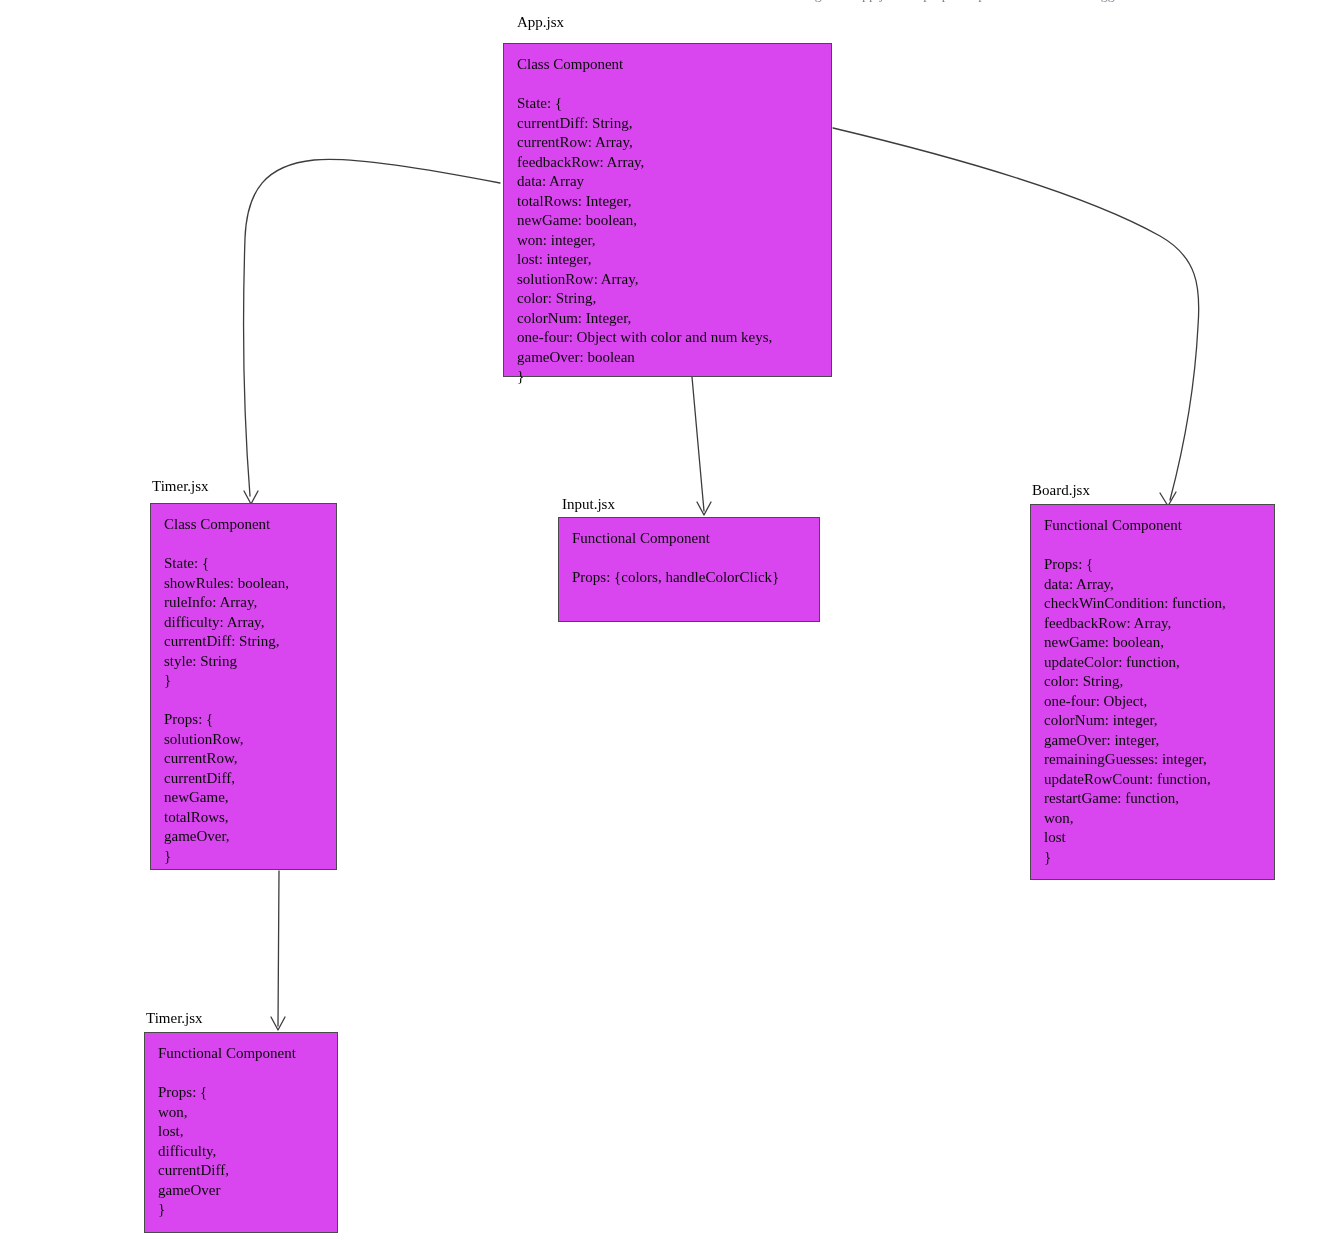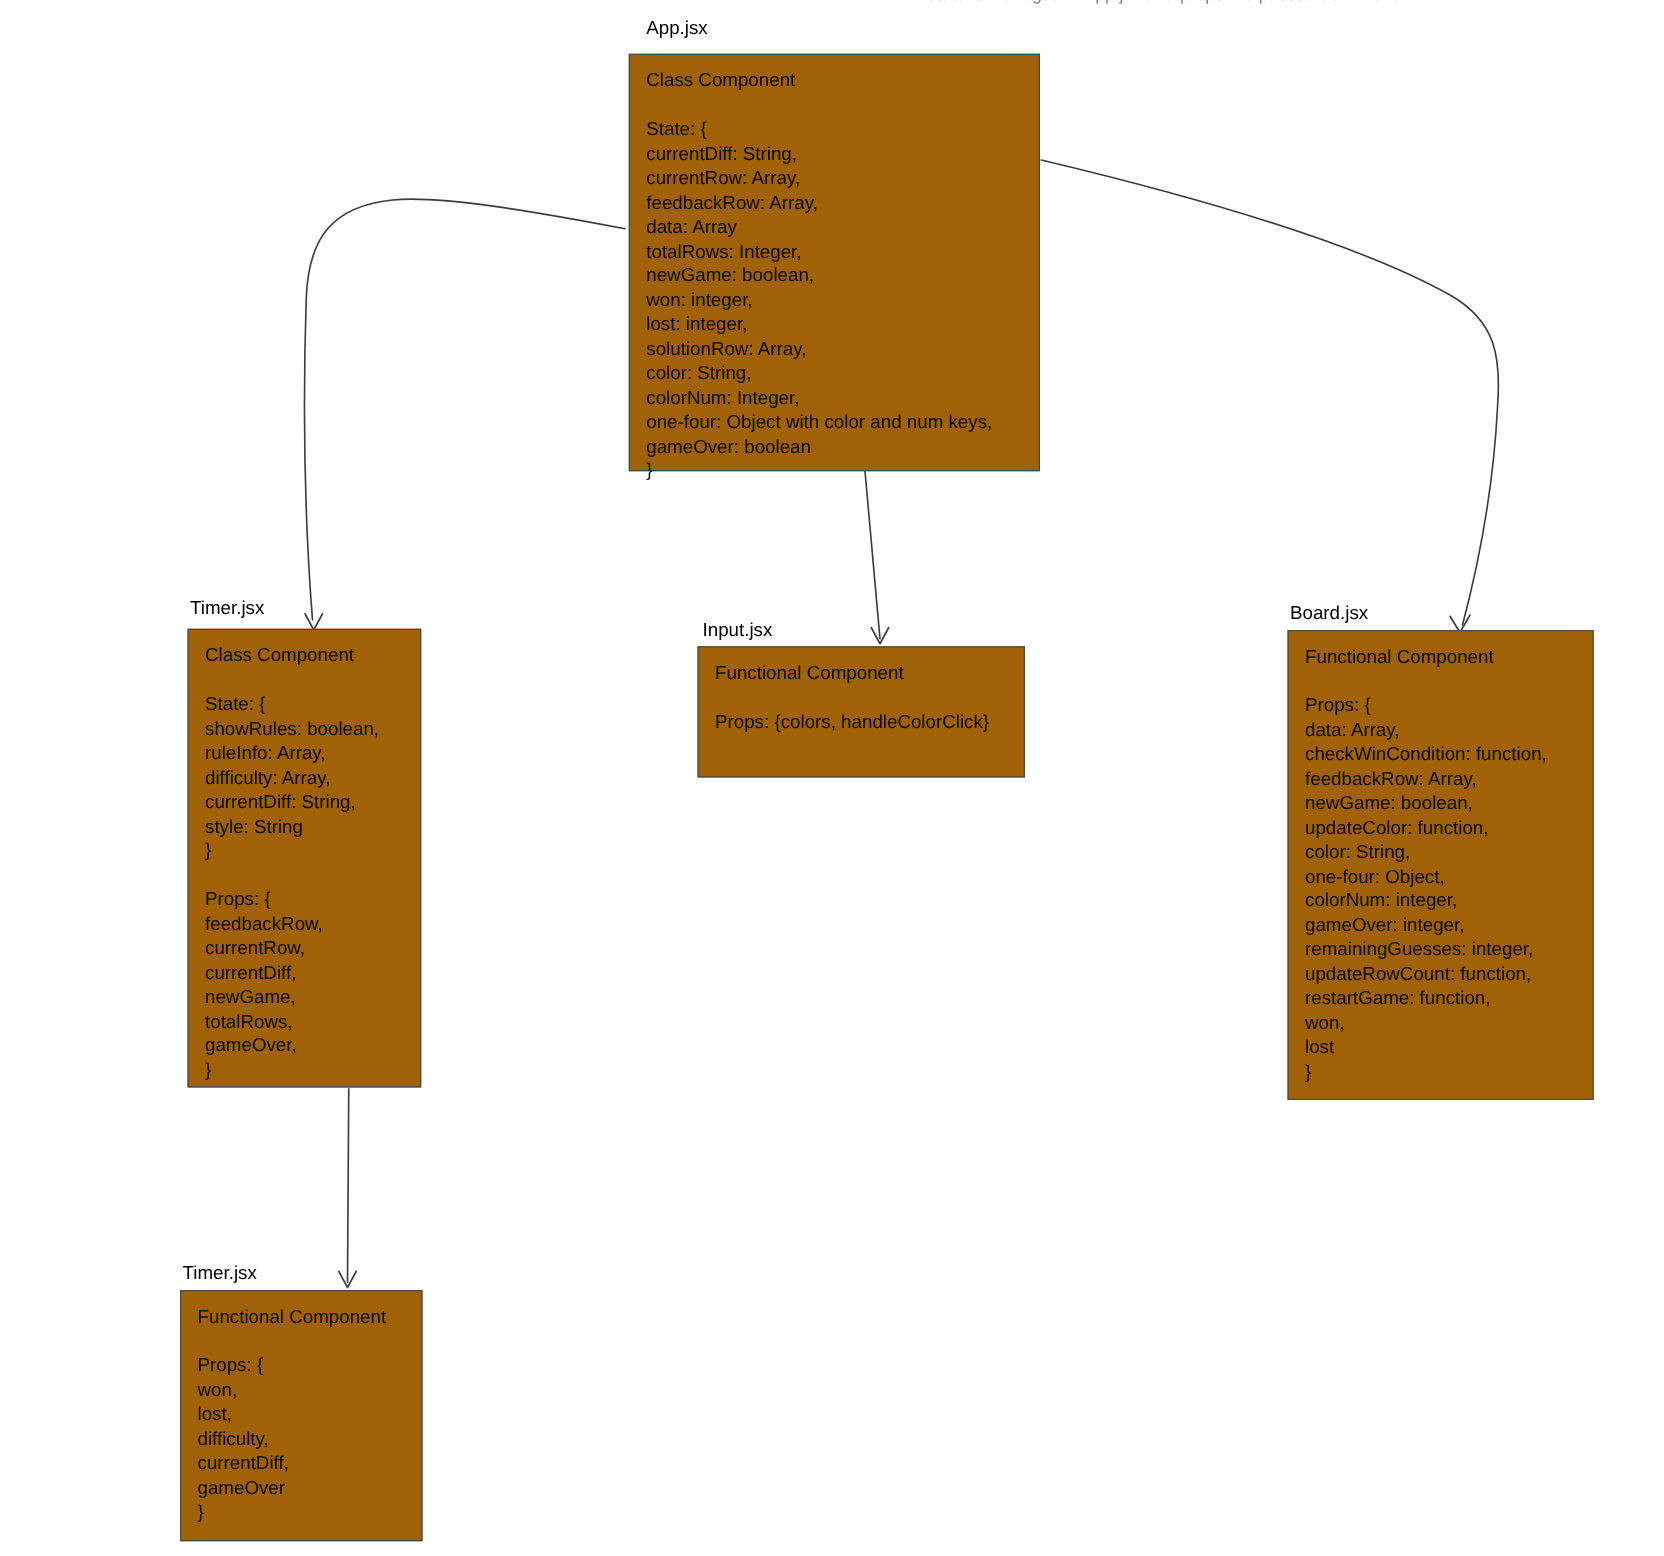--- a/index.html
+++ b/index.html
@@ -1,34 +1,34 @@
 <!DOCTYPE html>
 <html><head>
 <meta charset="utf-8">
 <style>
   html,body{margin:0;padding:0;background:#ffffff;}
   #canvas{
     position:relative;
     width:1331px;height:1245px;
     background:#ffffff;
-    font-family:Liberation Sans, sans-serif;
+    font-family:Liberation Serif, serif;
     overflow:hidden;
     color:#0a0a0a;
   }
   .node-title{
     position:absolute;
     font-size:15px;
     line-height:19px;
     color:#000000;
     white-space:nowrap;
   }
   .node-box{
     position:absolute;
     border:1.5px solid #4a4a4a;
-    background:#a16207;
+    background:#d946ef;
     box-sizing:border-box;
     padding:11px 10px 0 13px;
   }
   .line{
     font-size:15px;
     line-height:19.5px;
     min-height:19.5px;
     white-space:nowrap;
   }
   #connector-layer{
@@ -104,21 +104,21 @@
     <div class="line"></div>
     <div class="line">State: {</div>
     <div class="line">showRules: boolean,</div>
     <div class="line">ruleInfo: Array,</div>
     <div class="line">difficulty: Array,</div>
     <div class="line">currentDiff: String,</div>
     <div class="line">style: String</div>
     <div class="line">}</div>
     <div class="line"></div>
     <div class="line">Props: {</div>
-    <div class="line">feedbackRow,</div>
+    <div class="line">solutionRow,</div>
     <div class="line">currentRow,</div>
     <div class="line">currentDiff,</div>
     <div class="line">newGame,</div>
     <div class="line">totalRows,</div>
     <div class="line">gameOver,</div>
     <div class="line">}</div>
   </div>
 
   <div class="node-title" style="left:562px;top:495px;text-align:right;">Input.jsx</div>
   <div class="node-box" style="left:558px;top:517px;width:262px;height:105px;">

